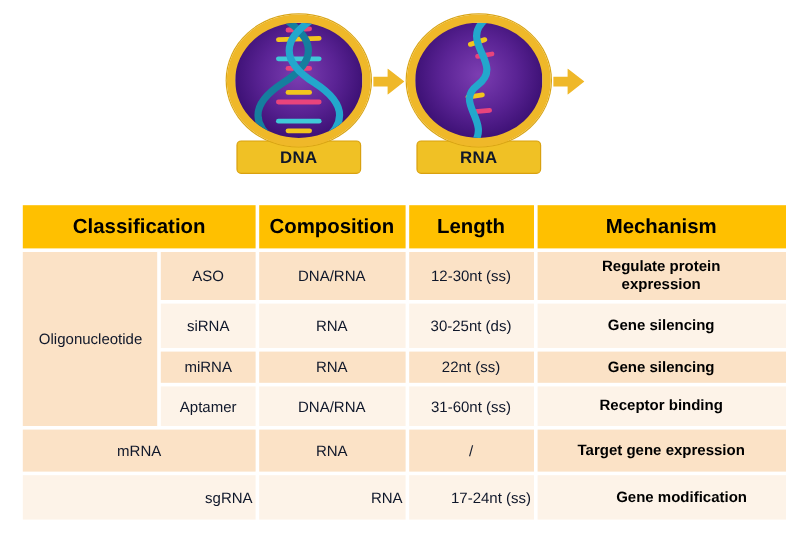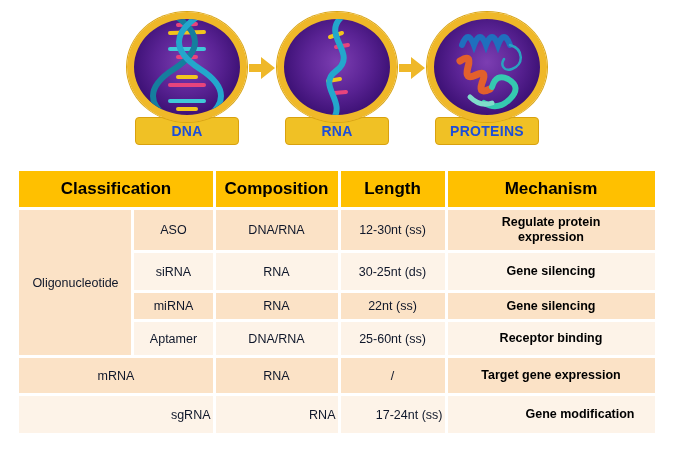--- a/index.html
+++ b/index.html
@@ -14,39 +14,39 @@
     position:relative;z-index:2;width:106px;height:96px;margin:0 auto;
     border:7px solid #efb829;border-radius:50%;
     background:radial-gradient(ellipse at 50% 45%, #7c3eb2 0%, #5a2394 42%, #3a0f72 76%, #2a0a56 100%);
     box-shadow:0 0 0 1px #d9a516;overflow:hidden;
   }
   .ring svg{position:absolute;left:0;top:0;width:100%;height:100%;}
   .plate{
     position:absolute;bottom:0;left:50%;transform:translateX(-50%);z-index:1;
     width:102px;height:26px;background:#f0c125;border:1px solid #d9a10f;border-radius:4px;
     display:flex;align-items:center;justify-content:center;
-    font-weight:bold;font-size:14px;letter-spacing:.3px;color:#1d4ed8;
+    font-weight:bold;font-size:14px;letter-spacing:.3px;color:#0f172a;
   }
   .flow-arrow{flex:0 0 auto;margin-top:45px;}
   
   table.sheet{
     width:641px;margin:16px auto 0;border-collapse:separate;border-spacing:3px;
     table-layout:fixed;
   }
   .sheet th{
     background:#ffc000;font-weight:bold;font-size:17px;color:#000;
     text-align:center;vertical-align:middle;height:36px;padding:0 2px;
   }
   .sheet td{
     text-align:center;vertical-align:middle;font-size:12.5px;color:#0f172a;
     height:34px;padding:0 2px;
   }
   .sheet td.dark{background:#fbe2c6;}
   .sheet td.light{background:#fdf3e8;}
-  .sheet td.mech{font-weight:bold;color:#000;padding:0 20px;line-height:1.2;}
+  .sheet td.mech{font-weight:bold;color:#000;padding:0 32px;line-height:1.2;}
   tr.r0 td{height:40px;}
   tr.r1 td{height:37px;margin-top:24px;}
   tr.r2 td{height:26px;}
   tr.r3 td{height:33px;}
   tr.r4 td{height:35px;text-align:center;}
   tr.r5 td{height:37px;text-align:right;}
 </style>
 </head>
 <body>
 
@@ -88,34 +88,20 @@
           <path d="M60,-4 C34,16 76,34 52,52 C32,67 64,82 48,102" stroke="#23a7cc" stroke-width="6"></path>
         </g>
       </svg>
     </div>
   </div>
 
   <svg class="flow-arrow" width="26" height="22" viewBox="0 0 26 22" aria-hidden="true">
     <path d="M0,7 h12 v-7 l14 11 -14 11 v-7 h-12 z" fill="#efb829"></path>
   </svg>
 
-  <div class="unit">
-    <div class="plate">PROTEINS</div>
-    <div class="ring">
-      <svg viewBox="0 0 106 96" aria-hidden="true">
-        <g fill="none" stroke-linecap="round">
-          <path d="M28,26 Q34,10 40,26 Q46,10 52,26 Q58,10 64,26 Q70,10 76,26" stroke="#1f6fbe" stroke-width="6"></path>
-          <path d="M76,26 C90,30 90,46 78,50 C70,53 66,46 70,40" stroke="#2aa1c0" stroke-width="2.5"></path>
-          <path d="M26,42 Q38,34 34,48 Q30,62 42,56 Q54,50 48,64 Q44,76 56,70" stroke="#e2602c" stroke-width="7"></path>
-          <path d="M50,84 Q64,92 76,80 Q88,68 74,60 Q62,54 58,68" stroke="#35c9b0" stroke-width="6"></path>
-          <path d="M36,78 Q46,88 58,84" stroke="#7fdccb" stroke-width="5"></path>
-        </g>
-      </svg>
-    </div>
-  </div>
 
 </div>
 
 <table class="sheet">
   <colgroup>
     <col style="width:112px">
       <col style="width:78px">
       <col style="width:122px">
     <col style="width:104px">
       <col style="width:207px">
@@ -147,21 +133,21 @@
   <tr class="r2">
     <td class="dark">miRNA</td>
     <td class="dark">RNA</td>
     <td class="dark">22nt (ss)</td>
     <td class="dark mech">Gene silencing</td>
   </tr>
 
   <tr class="r3">
     <td class="light">Aptamer</td>
     <td class="light">DNA/RNA</td>
-    <td class="light">25-60nt (ss)</td>
+    <td class="light">31-60nt (ss)</td>
     <td class="light mech">Receptor binding</td>
   </tr>
 
   <tr class="r4">
     <td class="dark" colspan="2">mRNA</td>
     <td class="dark">RNA</td>
     <td class="dark">/</td>
     <td class="dark mech">Target gene expression</td>
   </tr>
 

